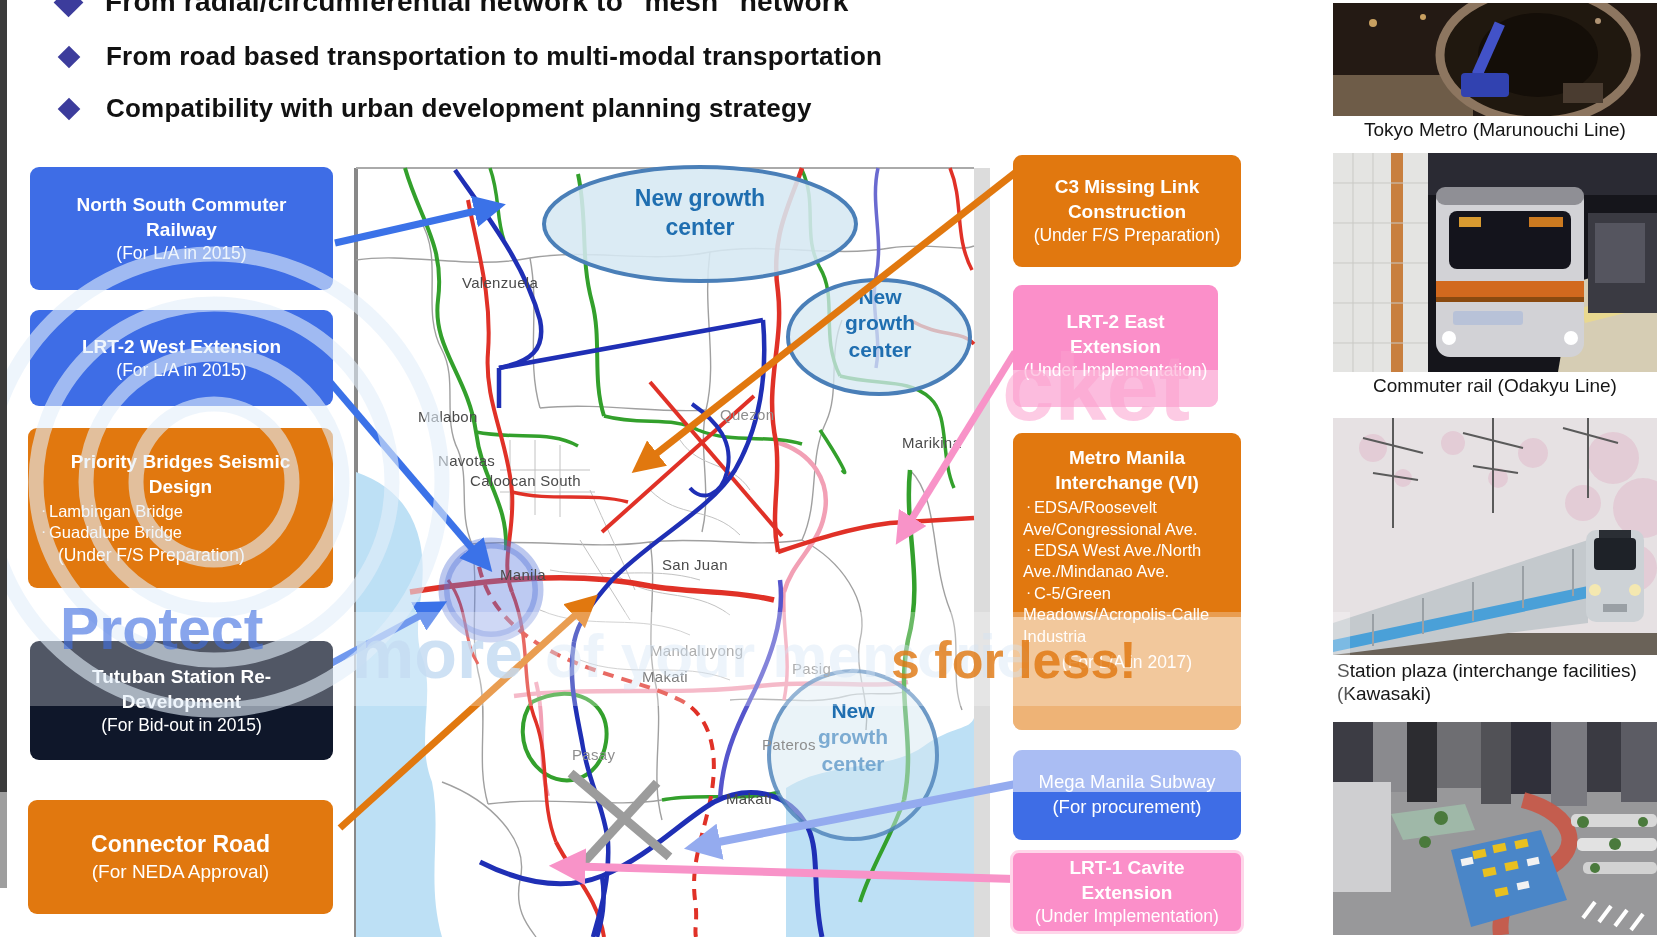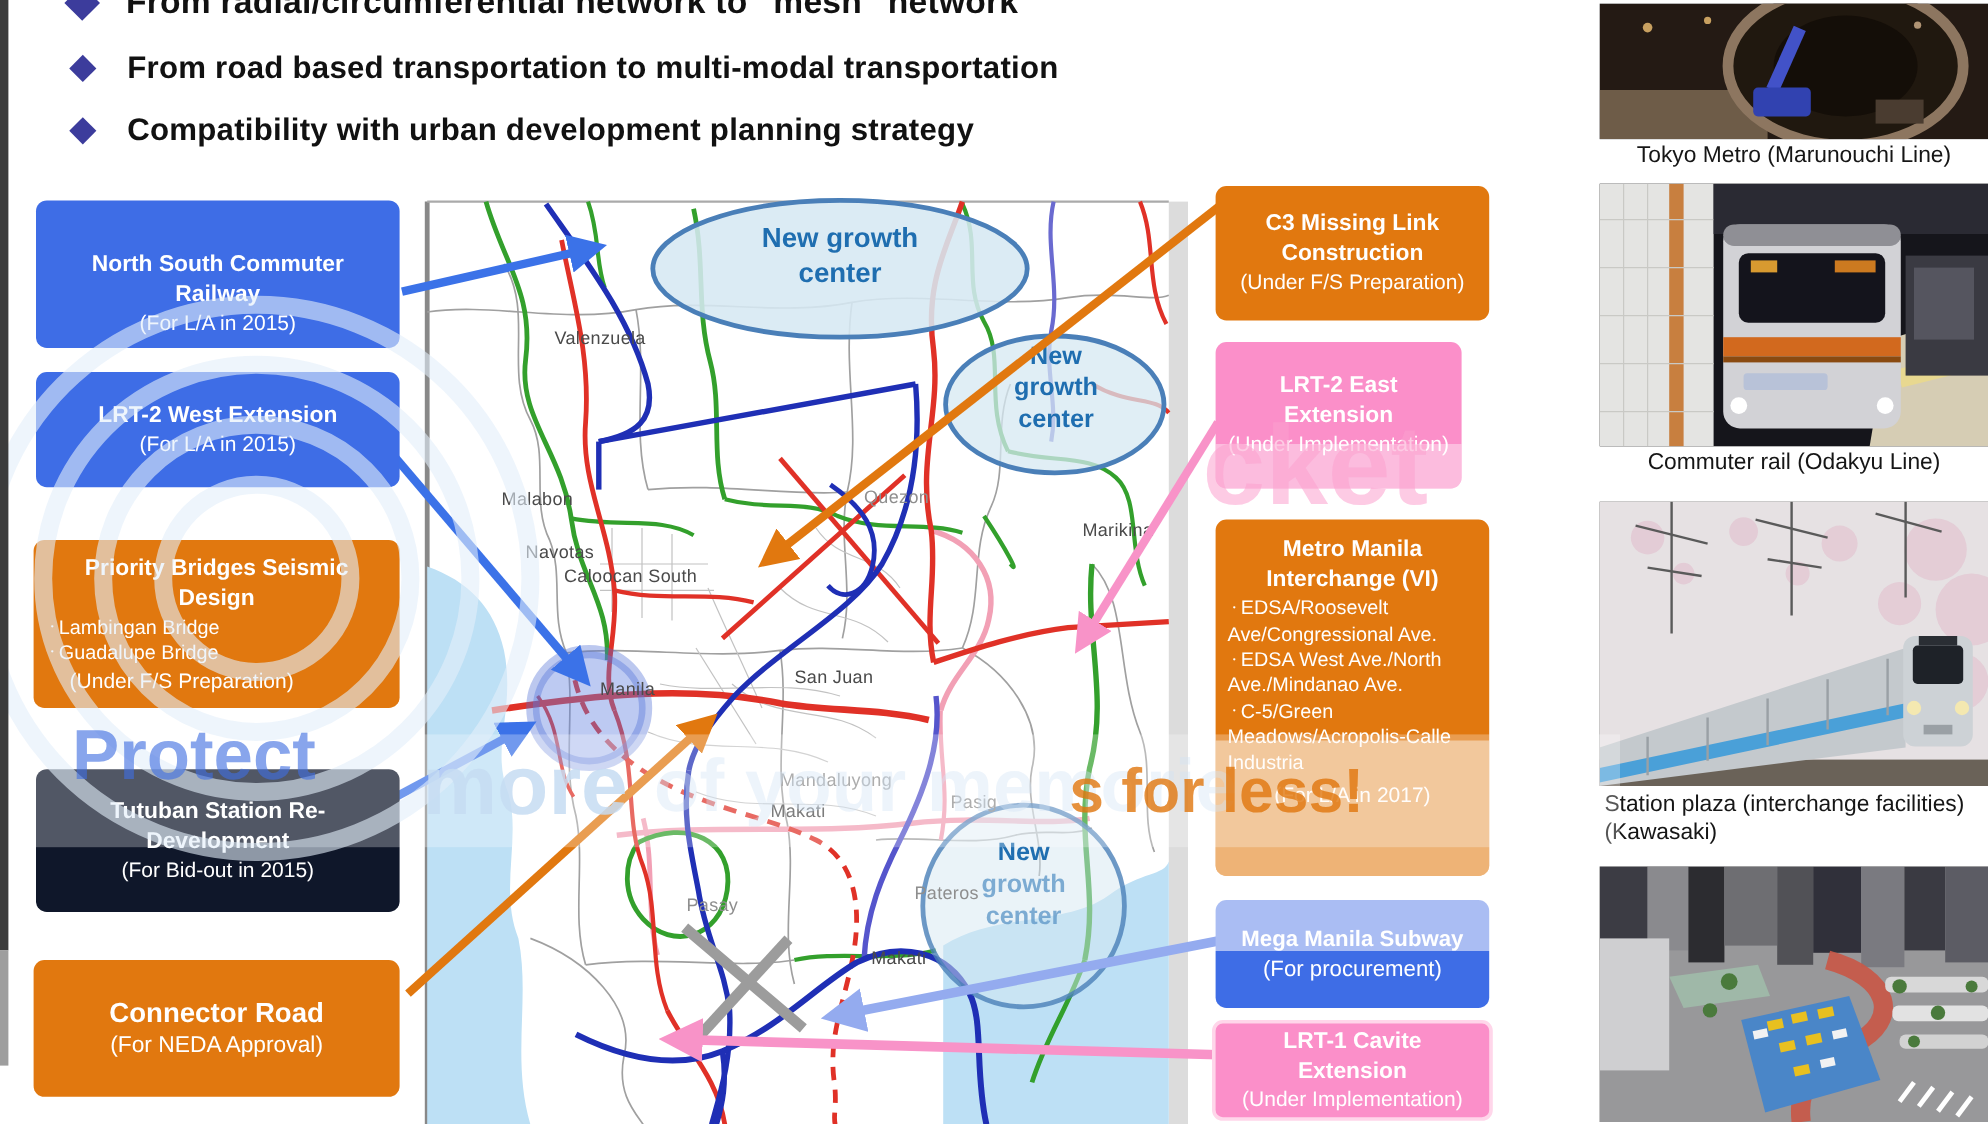--- a/index.html
+++ b/index.html
@@ -232,29 +232,29 @@
     <path d="M318,368 L487,566" stroke="#3b72e8" stroke-width="7" marker-end="url(#mB)"></path>
     <path d="M330,664 L440,605" stroke="#3b72e8" stroke-width="7" marker-end="url(#mB)"></path>
     <path d="M1016,172 L638,468" stroke="#e1780f" stroke-width="7" marker-end="url(#mO)"></path>
     <path d="M340,828 L592,600" stroke="#e1780f" stroke-width="7" marker-end="url(#mO)"></path>
     <path d="M1015,352 L900,538" stroke="#f893c8" stroke-width="7" marker-end="url(#mP)"></path>
     <path d="M1015,879 L558,866" stroke="#f893c8" stroke-width="8" marker-end="url(#mP)"></path>
     <path d="M1016,784 L693,847" stroke="#94abef" stroke-width="8" marker-end="url(#mLB)"></path>
   </g>
 </svg>
 
-<div class="box bg-blue" style="left:30px;top:167px;width:303px;height:123px;justify-content:flex-end;">
+<div class="box bg-blue" style="left:30px;top:167px;width:303px;height:123px;">
   <div class="t">North South Commuter Railway</div>
   <div class="s">(For L/A in 2015)</div>
 </div>
 <div class="box bg-blue" style="left:30px;top:310px;width:303px;height:96px;">
   <div class="t">LRT-2 West Extension</div>
   <div class="s">(For L/A in 2015)</div>
 </div>
-<div class="box bg-orange" style="left:28px;top:450px;width:305px;height:140px;">
+<div class="box bg-orange" style="left:28px;top:428px;width:305px;height:160px;">
   <div class="t">Priority Bridges Seismic Design</div>
   <div class="items">
     <div>Lambingan Bridge</div>
     <div>Guadalupe Bridge</div>
   </div>
   <div class="s indent">(Under F/S Preparation)</div>
 </div>
 <div class="box bg-lightblue" style="left:30px;top:641px;width:303px;height:119px;">
   <div class="t">Tutuban Station Re-Development</div>
   <div class="s">(For Bid-out in 2015)</div>
@@ -276,21 +276,21 @@
   <div class="t">Metro Manila</div>
   <div class="t">Interchange (VI)</div>
   <div class="items">
     <div>EDSA/Roosevelt Ave/Congressional Ave.</div>
     <div>EDSA West Ave./North Ave./Mindanao Ave.</div>
     <div>C-5/Green Meadows/Acropolis-Calle Industria</div>
   </div>
   <div class="s" style="margin-top:4px;">(For L/A in 2017)</div>
 </div>
 <div class="box bg-subway" style="left:1013px;top:750px;width:228px;height:90px;">
-  <div class="s" style="font-size:18.5px;font-weight:bold;">Mega Manila Subway</div>
+  <div class="s" style="font-size:18.5px;">Mega Manila Subway</div>
   <div class="s" style="font-size:18.5px;">(For procurement)</div>
 </div>
 <div class="box bg-pink border-pink" style="left:1010px;top:850px;width:234px;height:84px;">
   <div class="t">LRT-1 Cavite Extension</div>
   <div class="s">(Under Implementation)</div>
 </div>
 
 <div class="photo" style="top:3px;height:113px;">
   <svg width="324" height="113" viewBox="0 0 324 113">
     <rect width="324" height="113" fill="#241a14"></rect>

